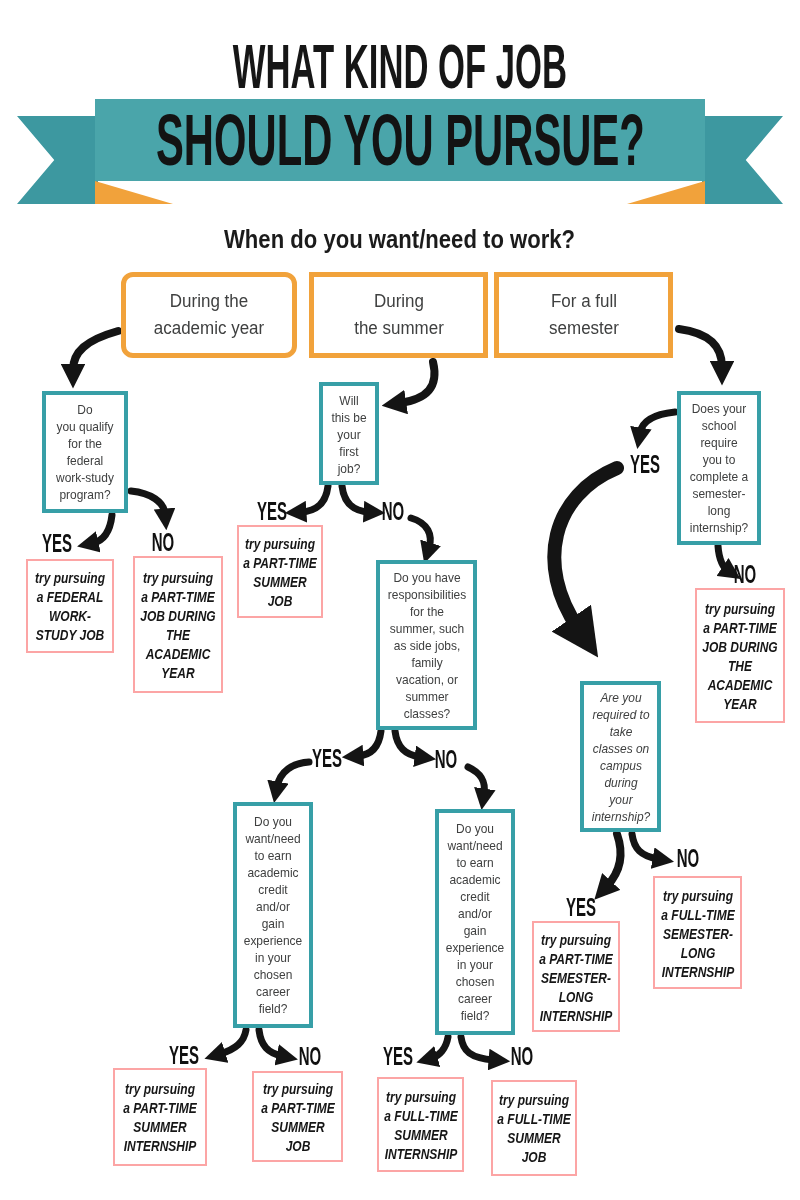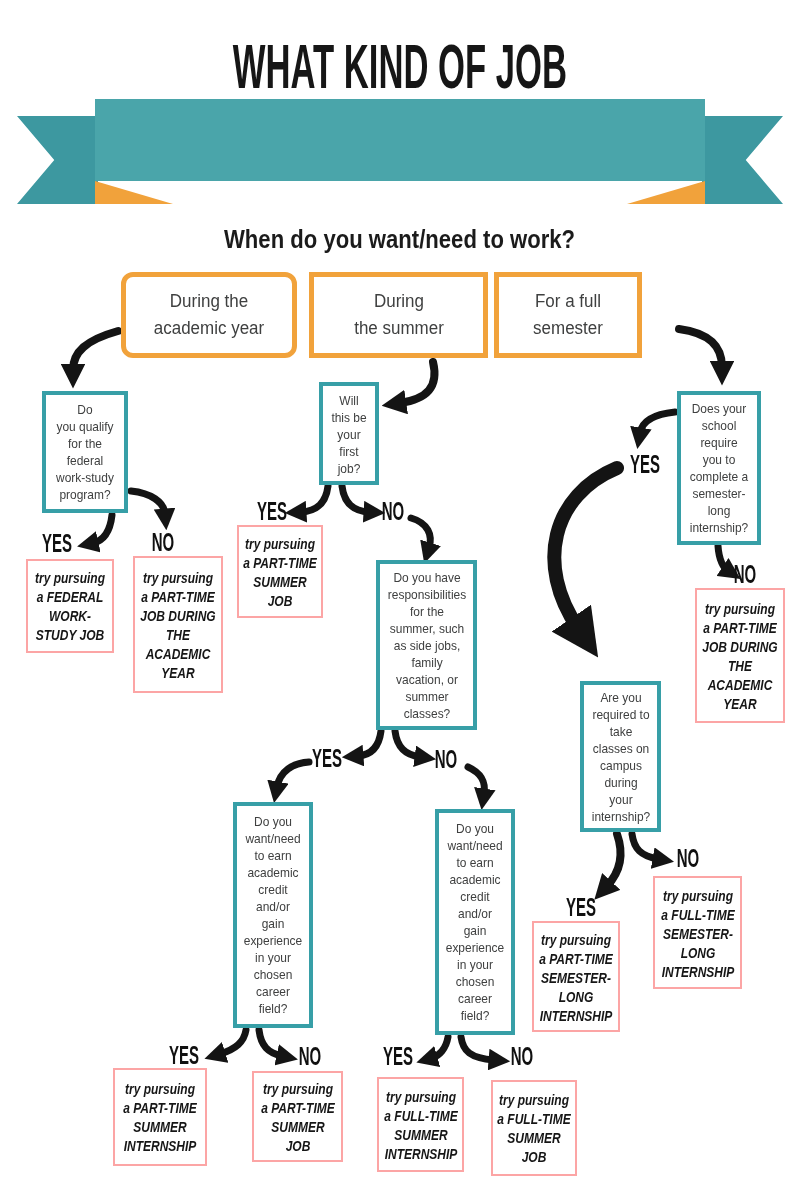--- a/index.html
+++ b/index.html
@@ -42,20 +42,23 @@
 <div id="canvas">
 
   <div class="title1">
       <span>WHAT KIND OF JOB</span>
     </div>
   <div class="ribbon-tail tail-left"></div>
   <div class="ribbon-tail tail-right"></div>
   <div class="ribbon-fold fold-left"></div>
   <div class="ribbon-fold fold-right"></div>
   <div class="ribbon-band"></div>
+  <div class="title2">
+      <span>SHOULD YOU PURSUE?</span>
+    </div>
   <div class="subtitle">
       <span>When do you want/need to work?</span>
     </div>
 
   <svg id="arrows" width="800" height="1200" viewBox="0 0 800 1200">
     <defs>
       <marker id="ah" viewBox="0 0 10 10" refX="2.5" refY="5" markerWidth="3.1" markerHeight="3.1" orient="auto">
         <path d="M0 0 L10 5 L0 10 Z" fill="#141414"></path>
       </marker>
       <marker id="ahBig" viewBox="0 0 10 10" refX="2.5" refY="5" markerWidth="3.4" markerHeight="3.4" orient="auto">
@@ -86,21 +89,21 @@
   </svg>
 
   <div class="optbox" style="left:121px;top:272px;width:176px;height:86px;border-radius:12px;">
     <div class="tx txopt">During the
 academic year</div>
   </div>
   <div class="optbox" style="left:309px;top:272px;width:179px;height:86px;">
     <div class="tx txopt">During
 the summer</div>
   </div>
-  <div class="optbox" style="left:494px;top:272px;width:148px;height:86px;padding-left:12px;">
+  <div class="optbox" style="left:494px;top:272px;width:179px;height:86px;padding-left:12px;">
     <div class="tx txopt">For a full
 semester</div>
   </div>
 
   <div class="qbox" style="left:42px;top:391px;width:86px;height:122px;">
     <div class="tx txq">Do
 you qualify
 for the
 federal
 work-study
@@ -155,21 +158,21 @@
   <div class="qbox" style="left:677px;top:391px;width:84px;height:154px;">
     <div class="tx txq">Does your
 school
 require
 you to
 complete a
 semester-
 long
 internship?</div>
   </div>
-  <div class="qbox" style="left:580px;top:681px;width:81px;height:151px;">
+  <div class="qbox" style="left:580px;top:681px;width:81px;height:151px;font-style:italic;">
     <div class="tx txq">Are you
 required to
 take
 classes on
 campus
 during
 your
 internship?</div>
   </div>
 

